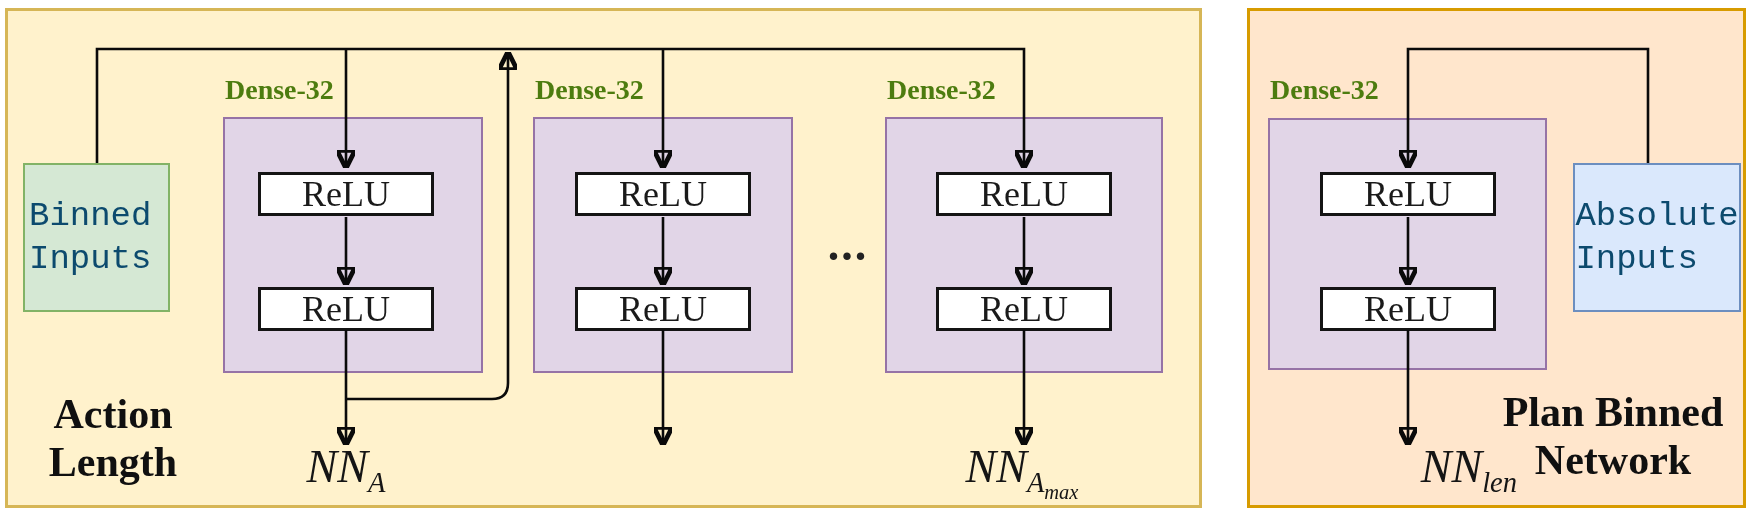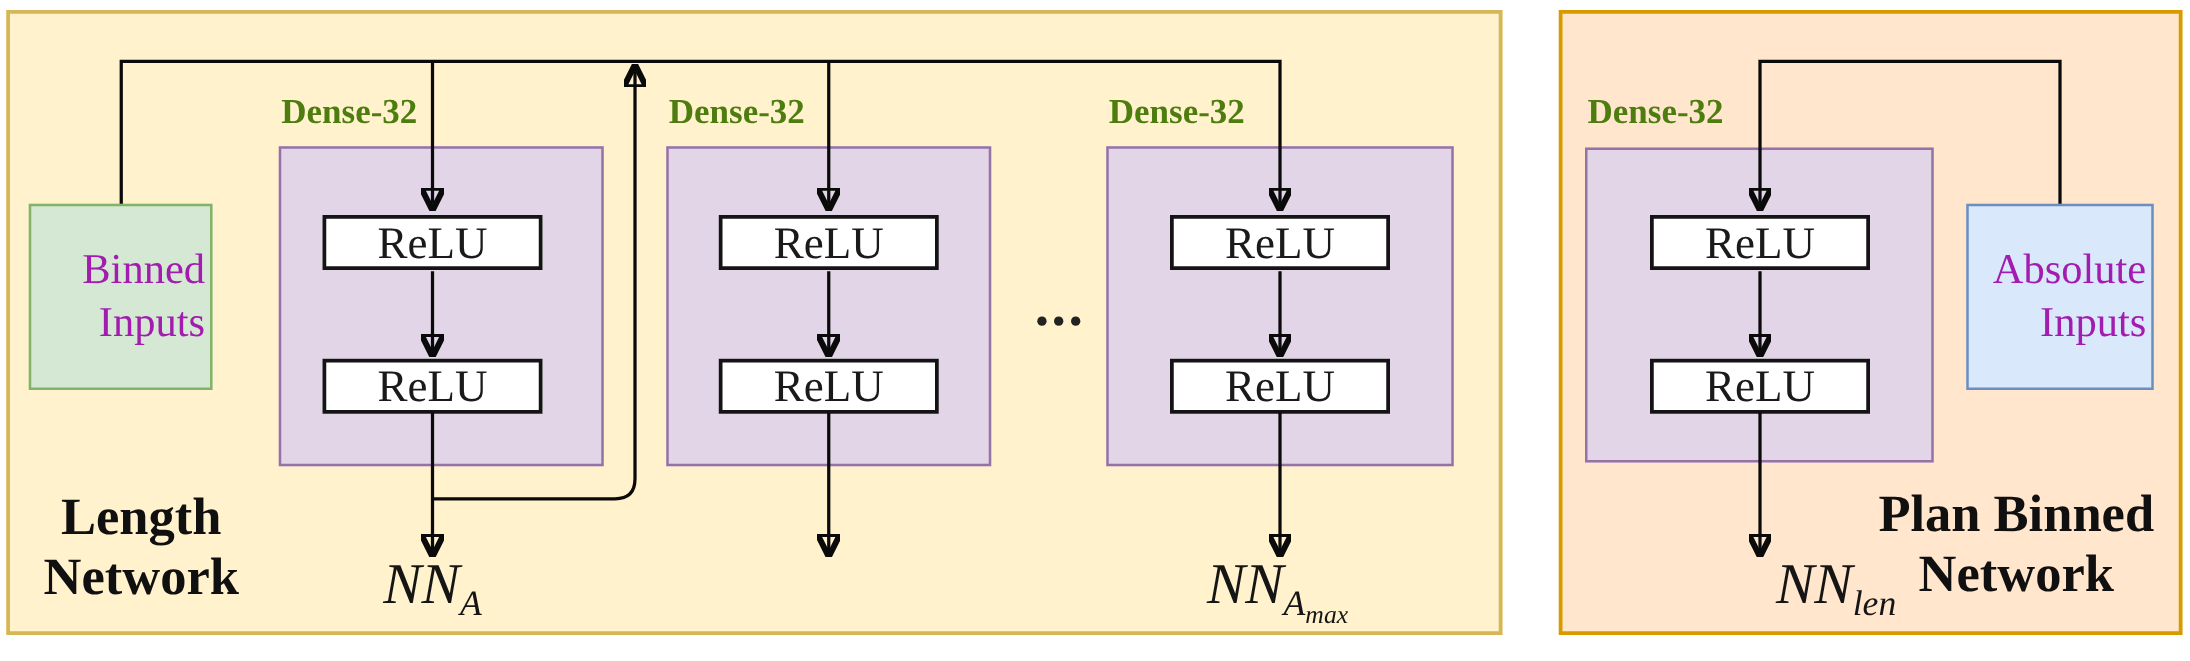--- a/index.html
+++ b/index.html
@@ -36,25 +36,25 @@
     background: #ffffff; border: 3px solid #141414;
     display: flex; align-items: center; justify-content: center;
     font-size: 36px; color: #1a1a1a; }
   .r1a { left: 258px; top: 172px; }  .r1b { left: 258px; top: 287px; }
   .r2a { left: 575px; top: 172px; }  .r2b { left: 575px; top: 287px; }
   .r3a { left: 936px; top: 172px; }  .r3b { left: 936px; top: 287px; }
   .rpa { left: 1320px; top: 172px; } .rpb { left: 1320px; top: 287px; }
 
   .io-box { position: absolute; box-sizing: border-box;
     display: flex; align-items: center; justify-content: center;
-    text-align: right; font-size: 34px; line-height: 1.25; color: #a21caf;
-    padding: 4px; }
+    text-align: left; font-size: 34px; line-height: 1.25; color: #0c4a6e;
+    padding: 4px; font-family: Liberation Mono, monospace; }
   .io-binned { left: 23px; top: 163px; width: 147px; height: 149px;
     background: #d5e8d4; border: 2px solid #82b366; }
-  .io-absolute { left: 1573px; top: 163px; width: 150px; height: 149px;
+  .io-absolute { left: 1573px; top: 163px; width: 168px; height: 149px;
     background: #dae8fc; border: 2px solid #6c8ebf; }
 
   .panel-title { position: absolute; font-weight: 700; font-size: 42px;
     line-height: 1.15; text-align: center; color: #101010; }
   .title-action { left: 13px; top: 390px; width: 200px; }
   .title-plan { left: 1482px; top: 388px; width: 262px; }
 
   .nn-label { position: absolute; top: 440px; width: 220px; text-align: center;
     font-size: 46px; font-style: italic; color: #151515; white-space: nowrap; }
   .nn-1 { left: 236px; } .nn-2 { left: 553px; } .nn-3 { left: 912px; }
@@ -94,21 +94,21 @@
   <div class="relu r3a">ReLU</div>
   <div class="relu r3b">ReLU</div>
   <div class="relu rpa">ReLU</div>
   <div class="relu rpb">ReLU</div>
 
   <div class="io-box io-binned">Binned Inputs</div>
   <div class="io-box io-absolute">Absolute Inputs</div>
 
   <div class="dots">...</div>
 
-  <div class="panel-title title-action">Length Network</div>
+  <div class="panel-title title-action">Action Length</div>
   <div class="panel-title title-plan">Plan Binned Network</div>
 
   <div class="nn-label nn-1"><span>NN</span><sub>A</sub></div>
   <div class="nn-label nn-3"><span>NN</span><sub><span>A</span><sub>max</sub></sub></div>
   <div class="nn-label nn-plan"><span>NN</span><sub>len</sub></div>
 
   <svg class="wires" width="1752" height="529" viewBox="0 0 1752 529">
     <defs>
       <marker id="ah" viewBox="0 0 10 10" refX="7" refY="5" markerWidth="7" markerHeight="7" orient="auto-start-reverse">
         <path d="M 0 0 L 10 5 L 0 10 z" fill="#0a0a0a" stroke="none"></path>

